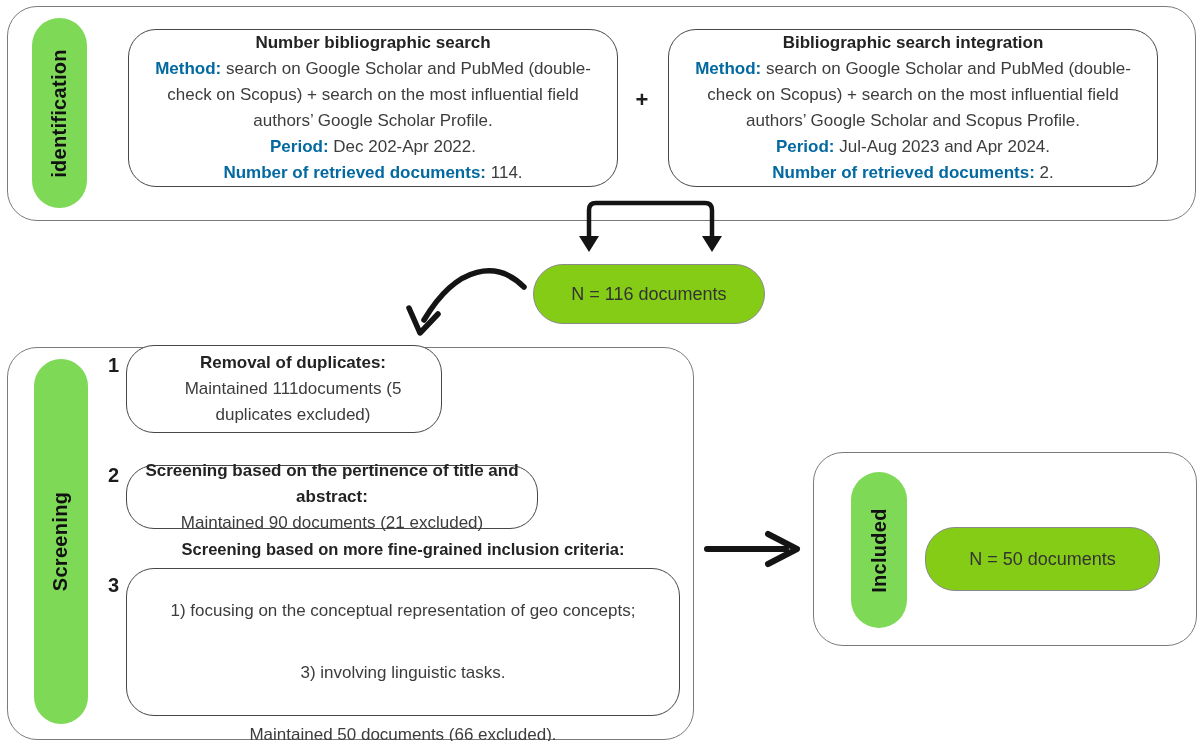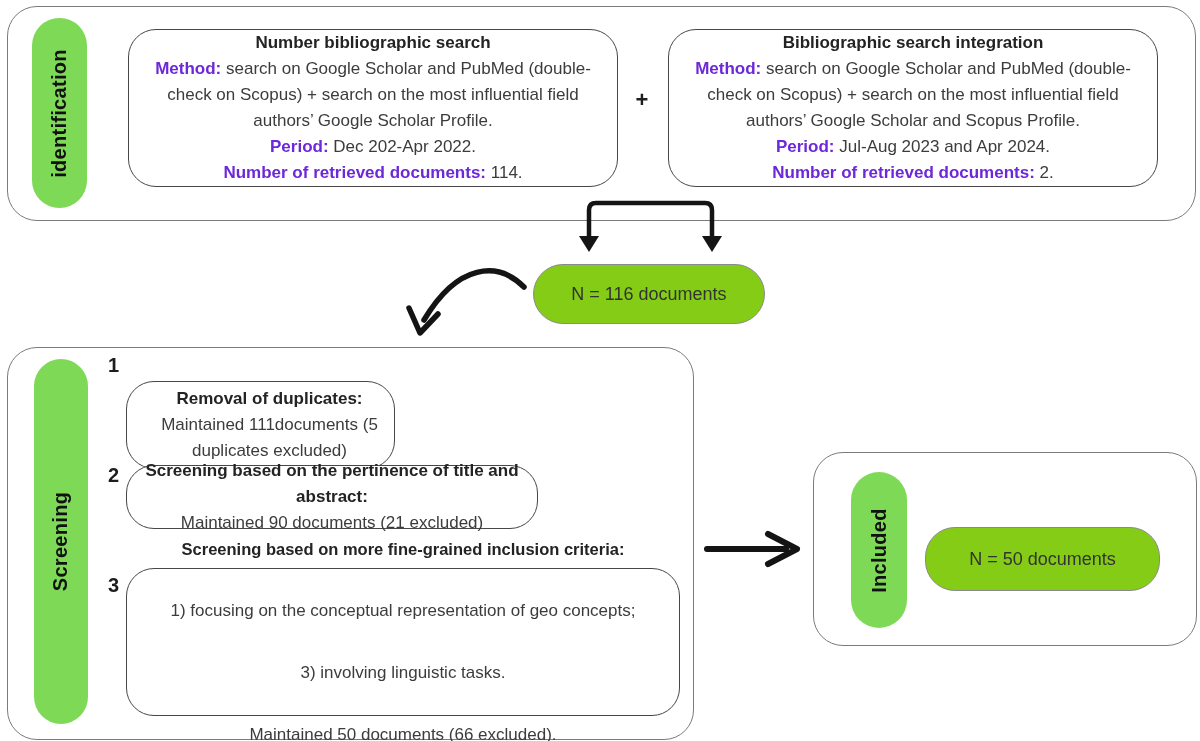--- a/index.html
+++ b/index.html
@@ -17,21 +17,21 @@
   .pill span{
     transform:rotate(-90deg);white-space:nowrap;font-weight:700;font-size:20px;color:#111;
     letter-spacing:.3px;
   }
   .box{
     position:absolute;border:1.6px solid #474747;border-radius:28px;background:#fff;
     display:flex;flex-direction:column;justify-content:center;
     text-align:center;font-size:17px;line-height:26px;padding:2px 10px;box-sizing:border-box;
   }
   .box .t{font-weight:700;color:#232323;}
-  .box .b{font-weight:700;color:#6d28d9;}
+  .box .b{font-weight:700;color:#0369a1;}
   .t-sm{font-size:16.5px;}
   .npill{
     position:absolute;border:1.4px solid #8a8a8a;border-radius:30px;background:#84cc16;
     display:flex;align-items:center;justify-content:center;font-size:18px;color:#333;
   }
   .stepnum{
     position:absolute;font-weight:700;font-size:20px;color:#1d1d1d;width:20px;text-align:left;
   }
   .plus{
     position:absolute;font-weight:700;font-size:22px;color:#1d1d1d;text-align:center;
@@ -88,21 +88,21 @@
     <span>N = 116 documents</span>
   </div>
 
   <div class="container" style="left:7px;top:347px;width:685px;height:391px;"></div>
 
   <div class="pill" style="left:34px;top:359px;width:54px;height:365px;">
     <span>Screening</span>
   </div>
 
   <div class="stepnum" style="left:108px;top:354px;">1</div>
-  <div class="box" style="left:126px;top:381px;width:269px;height:88px;padding-left:28px;">
+  <div class="box" style="left:126px;top:345px;width:316px;height:88px;padding-left:28px;">
     <div class="t">Removal of duplicates:</div>
     <div>Maintained 111documents (5 duplicates excluded)</div>
   </div>
 
   <div class="stepnum" style="left:108px;top:464px;">2</div>
   <div class="box" style="left:126px;top:465px;width:412px;height:64px;">
     <div class="t">Screening based on the pertinence of title and abstract:</div>
     <div>Maintained 90 documents (21 excluded)</div>
   </div>
 

